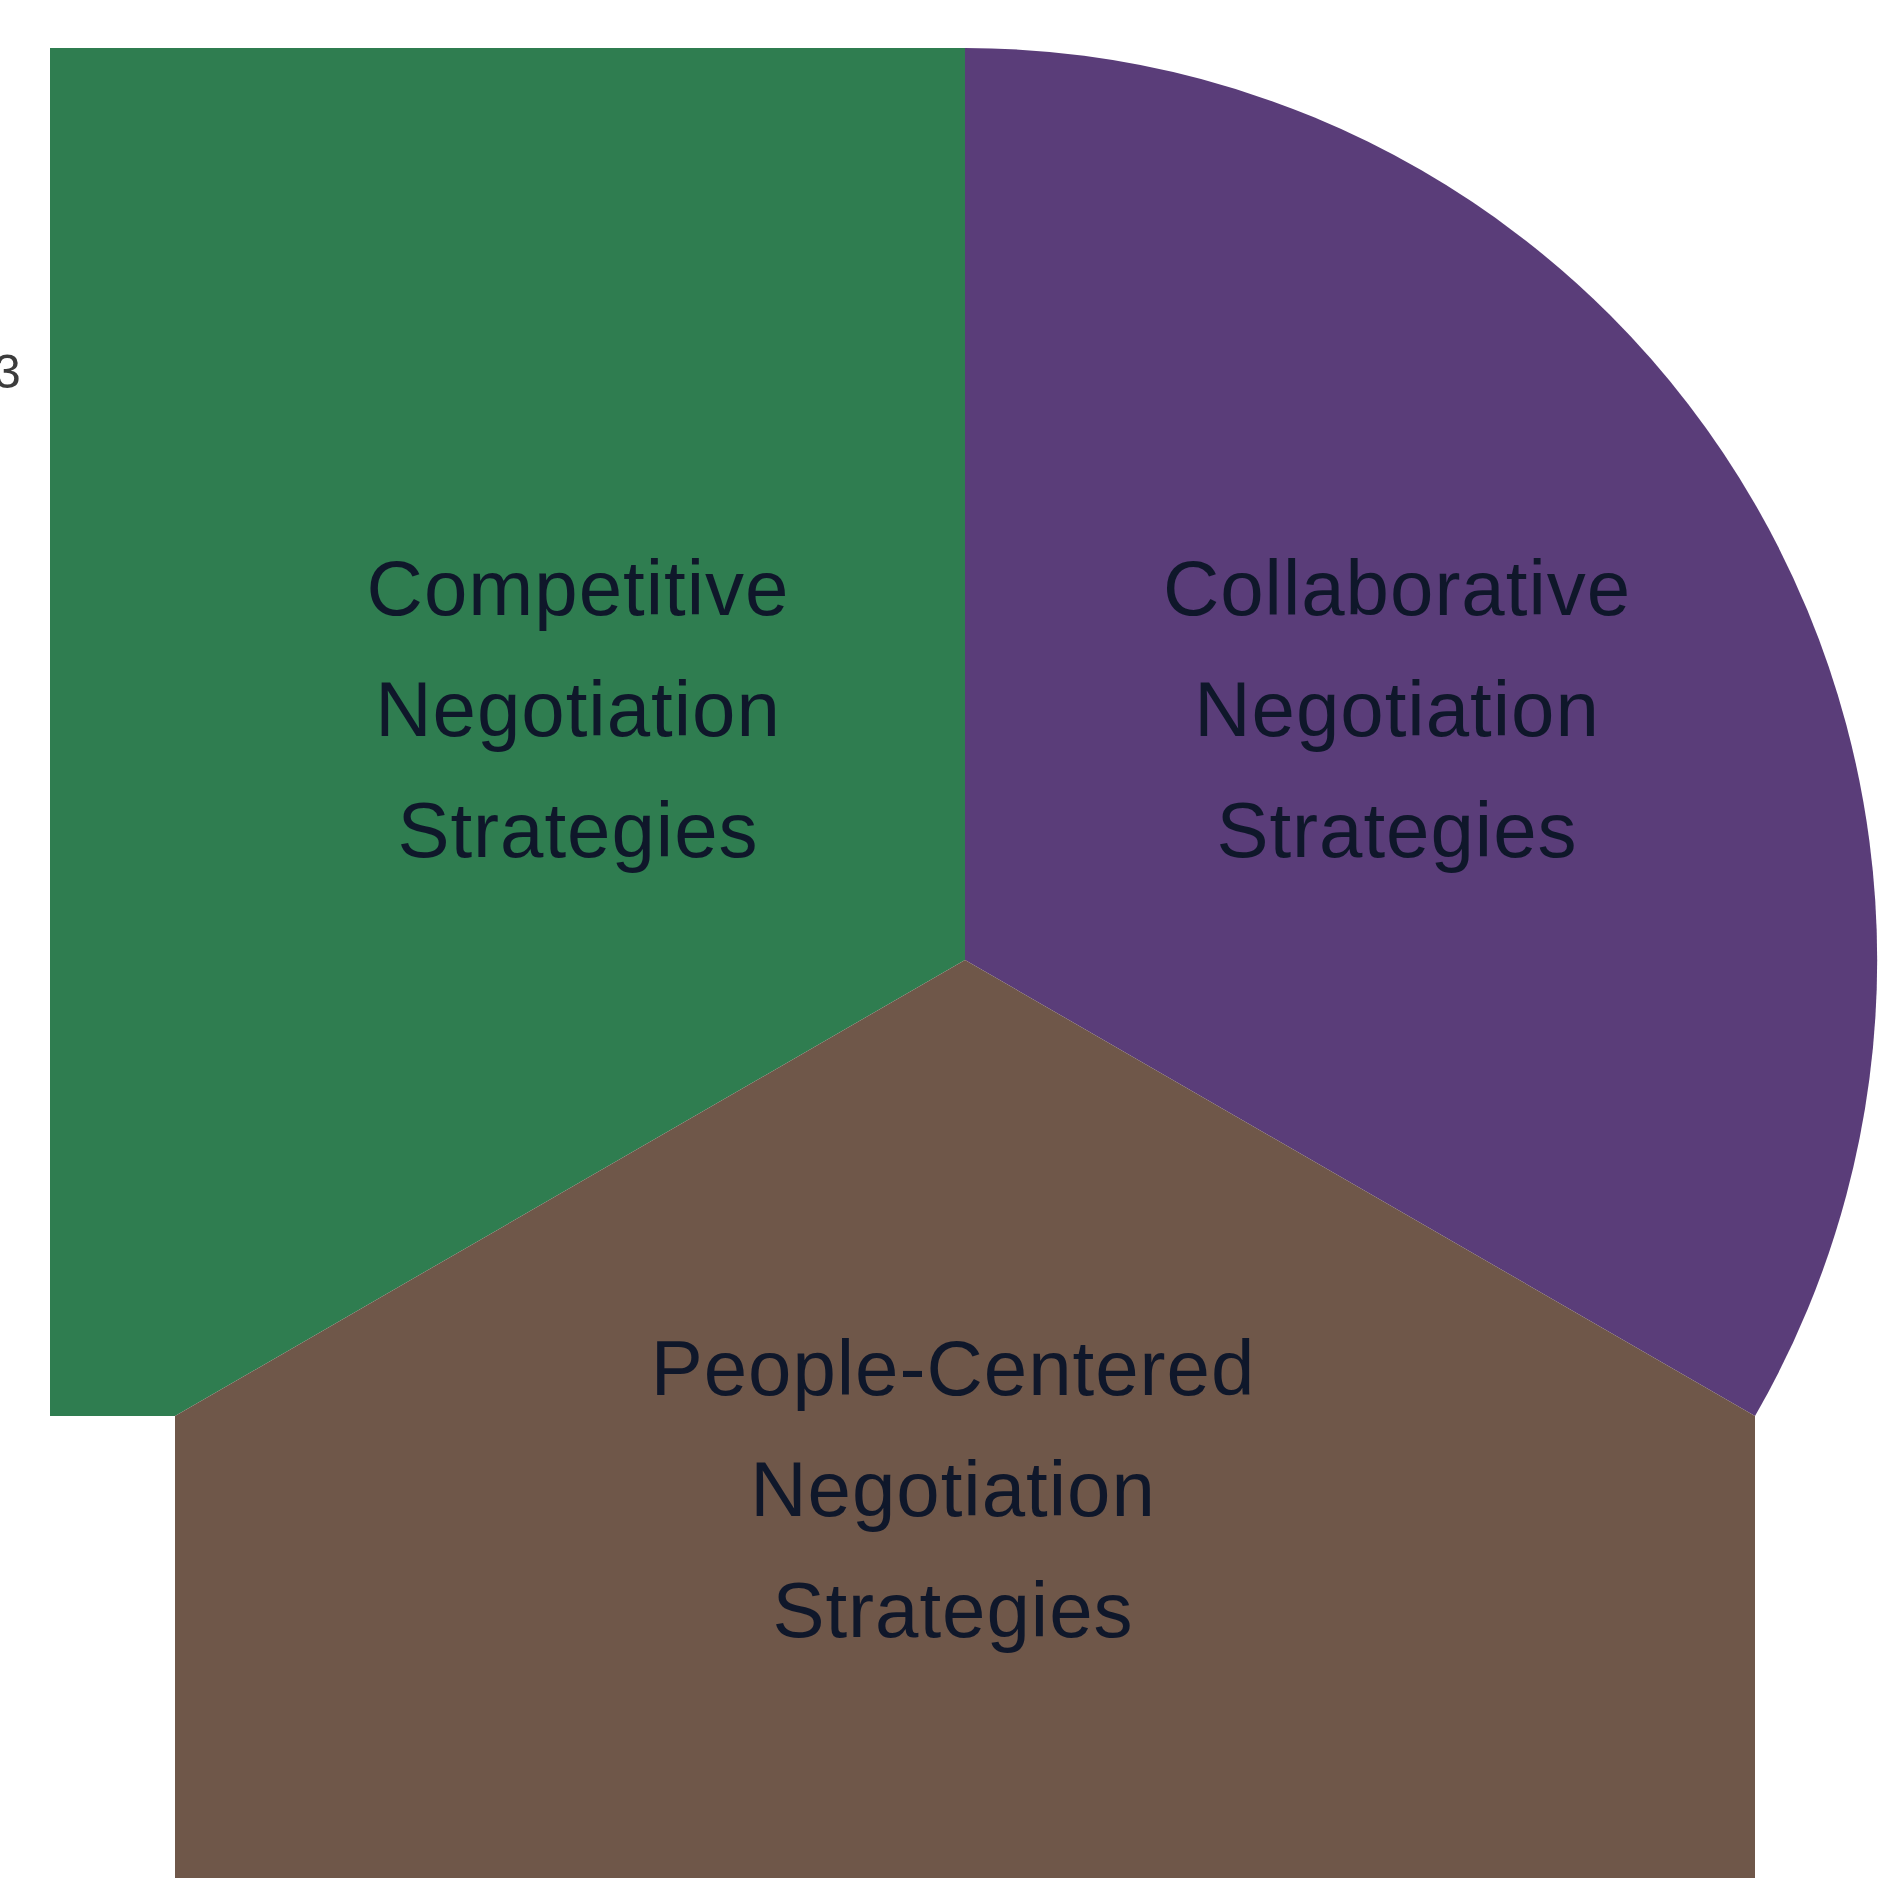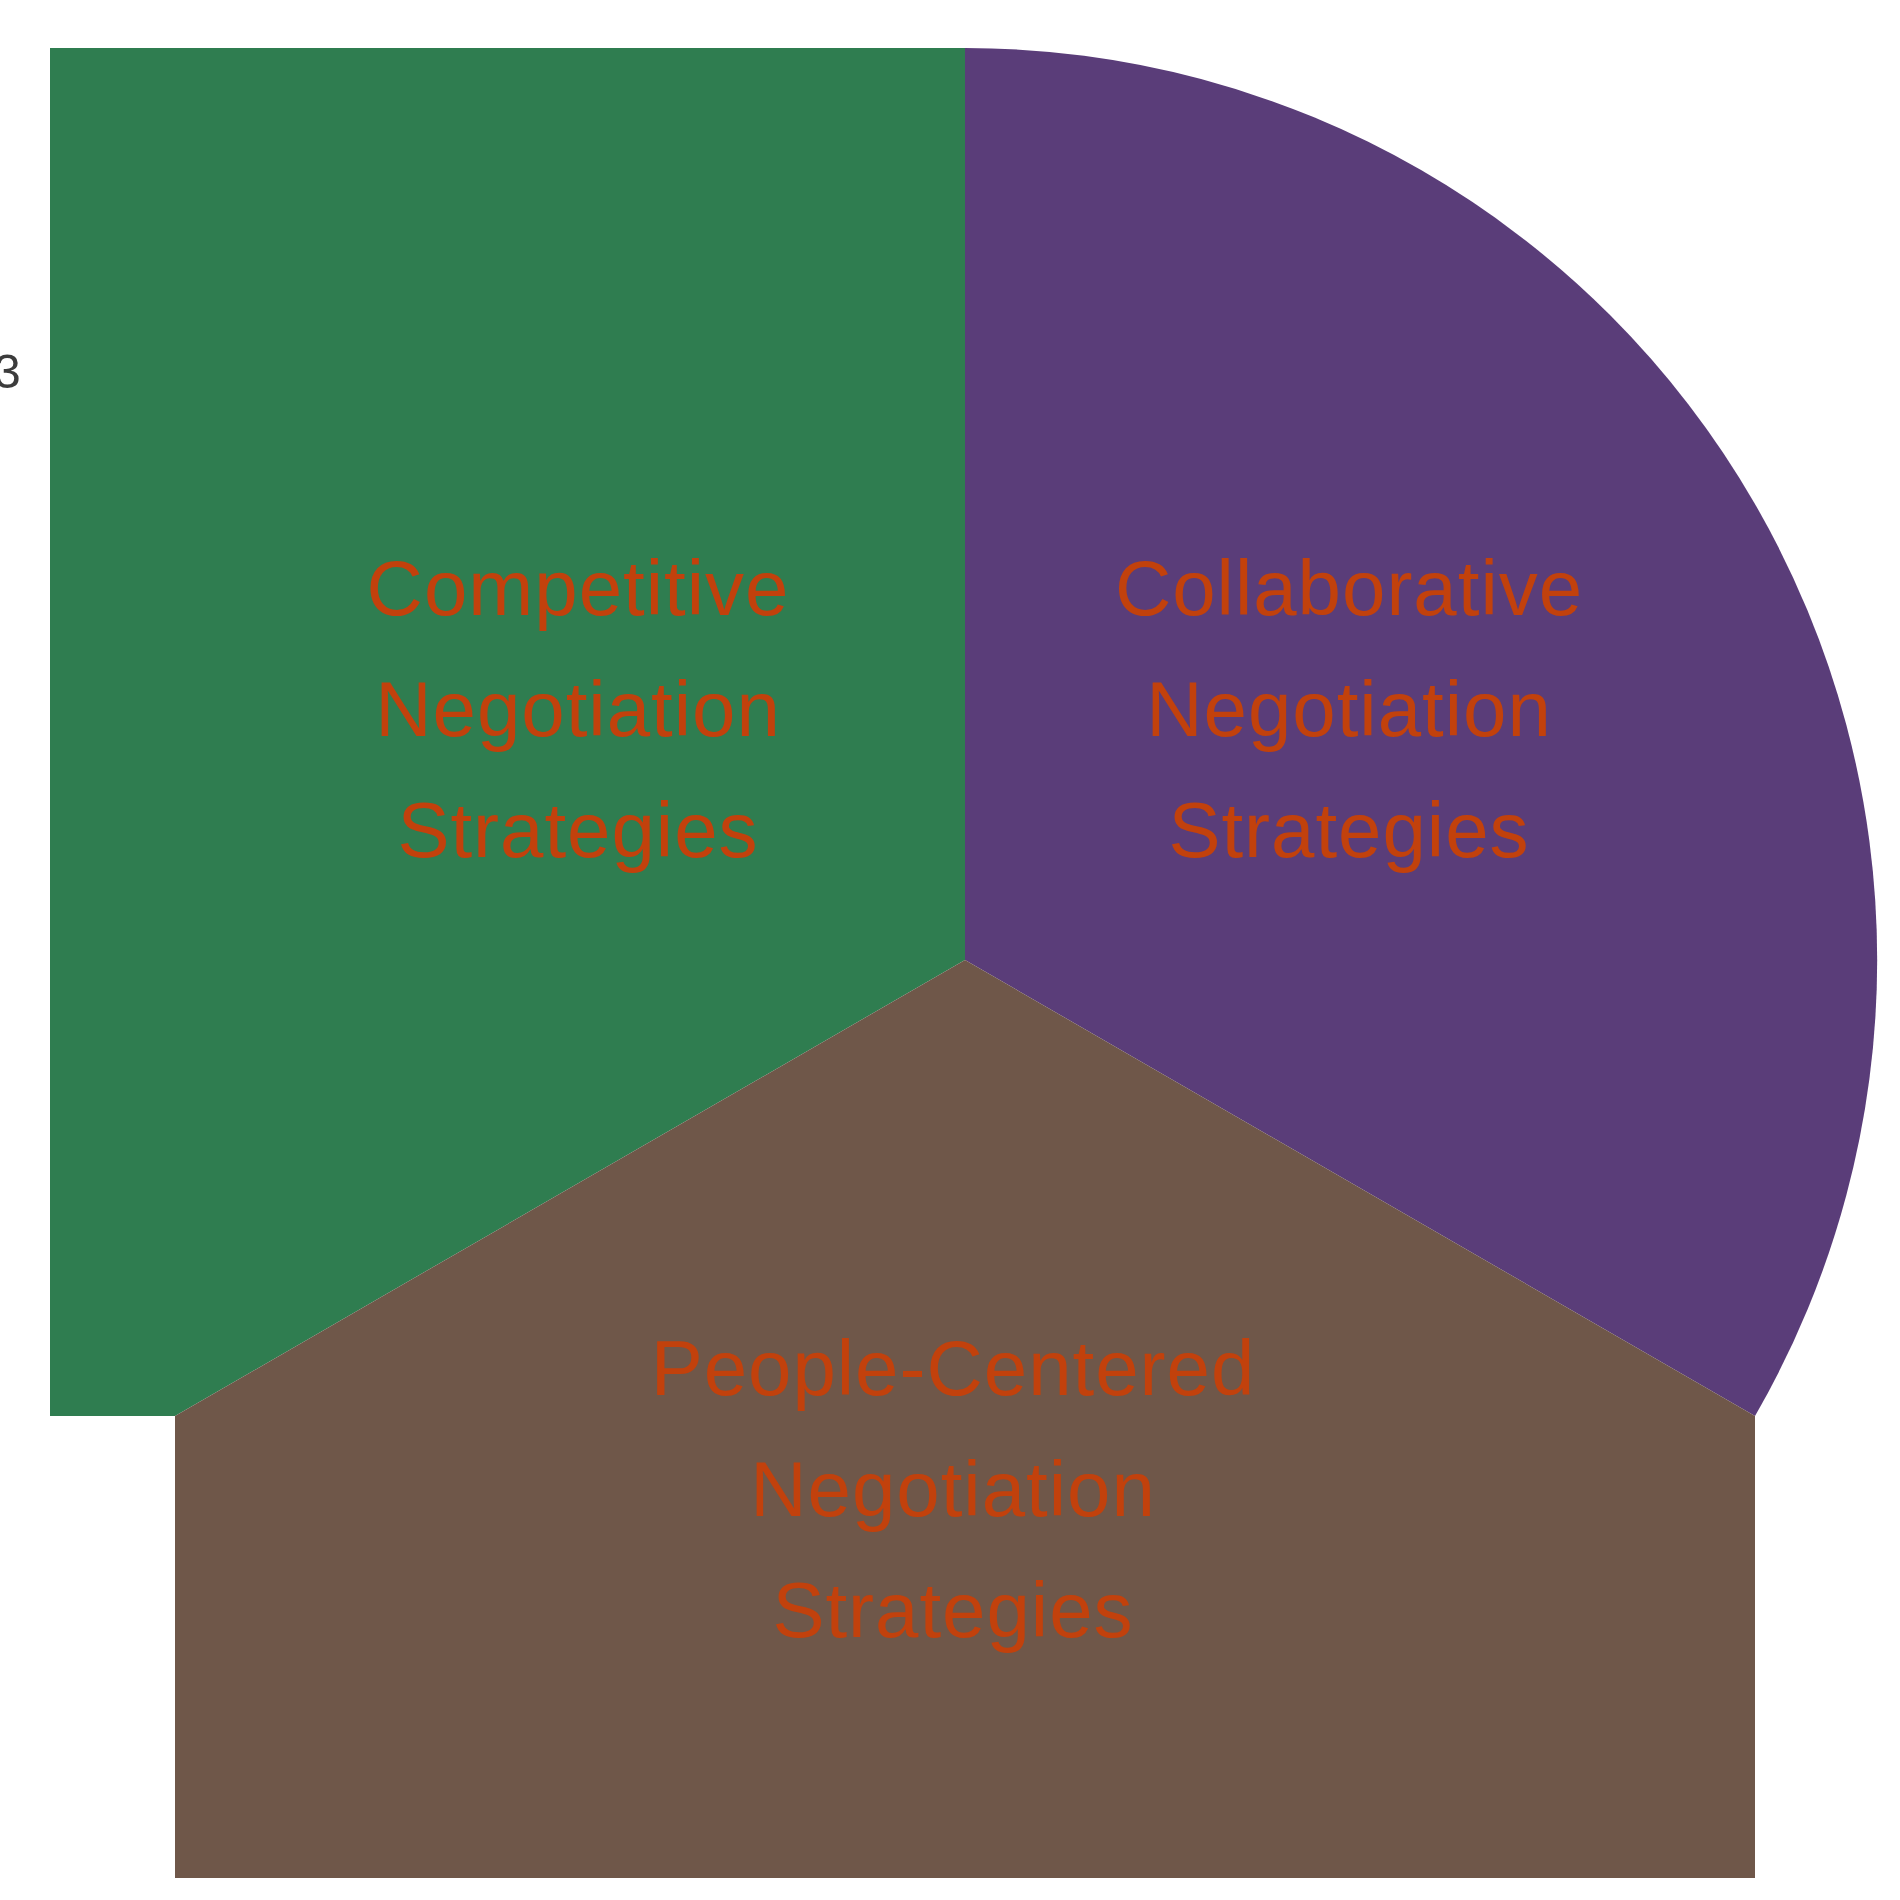--- a/index.html
+++ b/index.html
@@ -19,30 +19,30 @@
     position: absolute;
     left: 0;
     top: 0;
     width: 1900px;
     height: 1900px;
     display: block;
   }
   .sector-label {
     position: absolute;
     width: 810px;
-    color: #c2410c;
+    color: #0f172a;
     font-size: 78px;
     line-height: 1.55;
     text-align: center;
     white-space: pre-line;
     font-weight: 400;
     letter-spacing: 1px;
   }
   .label-competitive   { left: 173px; top: 528px; }
-  .label-collaborative { left: 944px; top: 528px; }
+  .label-collaborative { left: 992px; top: 528px; }
   .label-people        { left: 548px; top: 1308px; }
   .page-number {
     position: absolute;
     left: -6px;
     top: 348px;
     font-size: 48px;
     color: #3c3c3c;
     line-height: 1;
   }
 </style>

